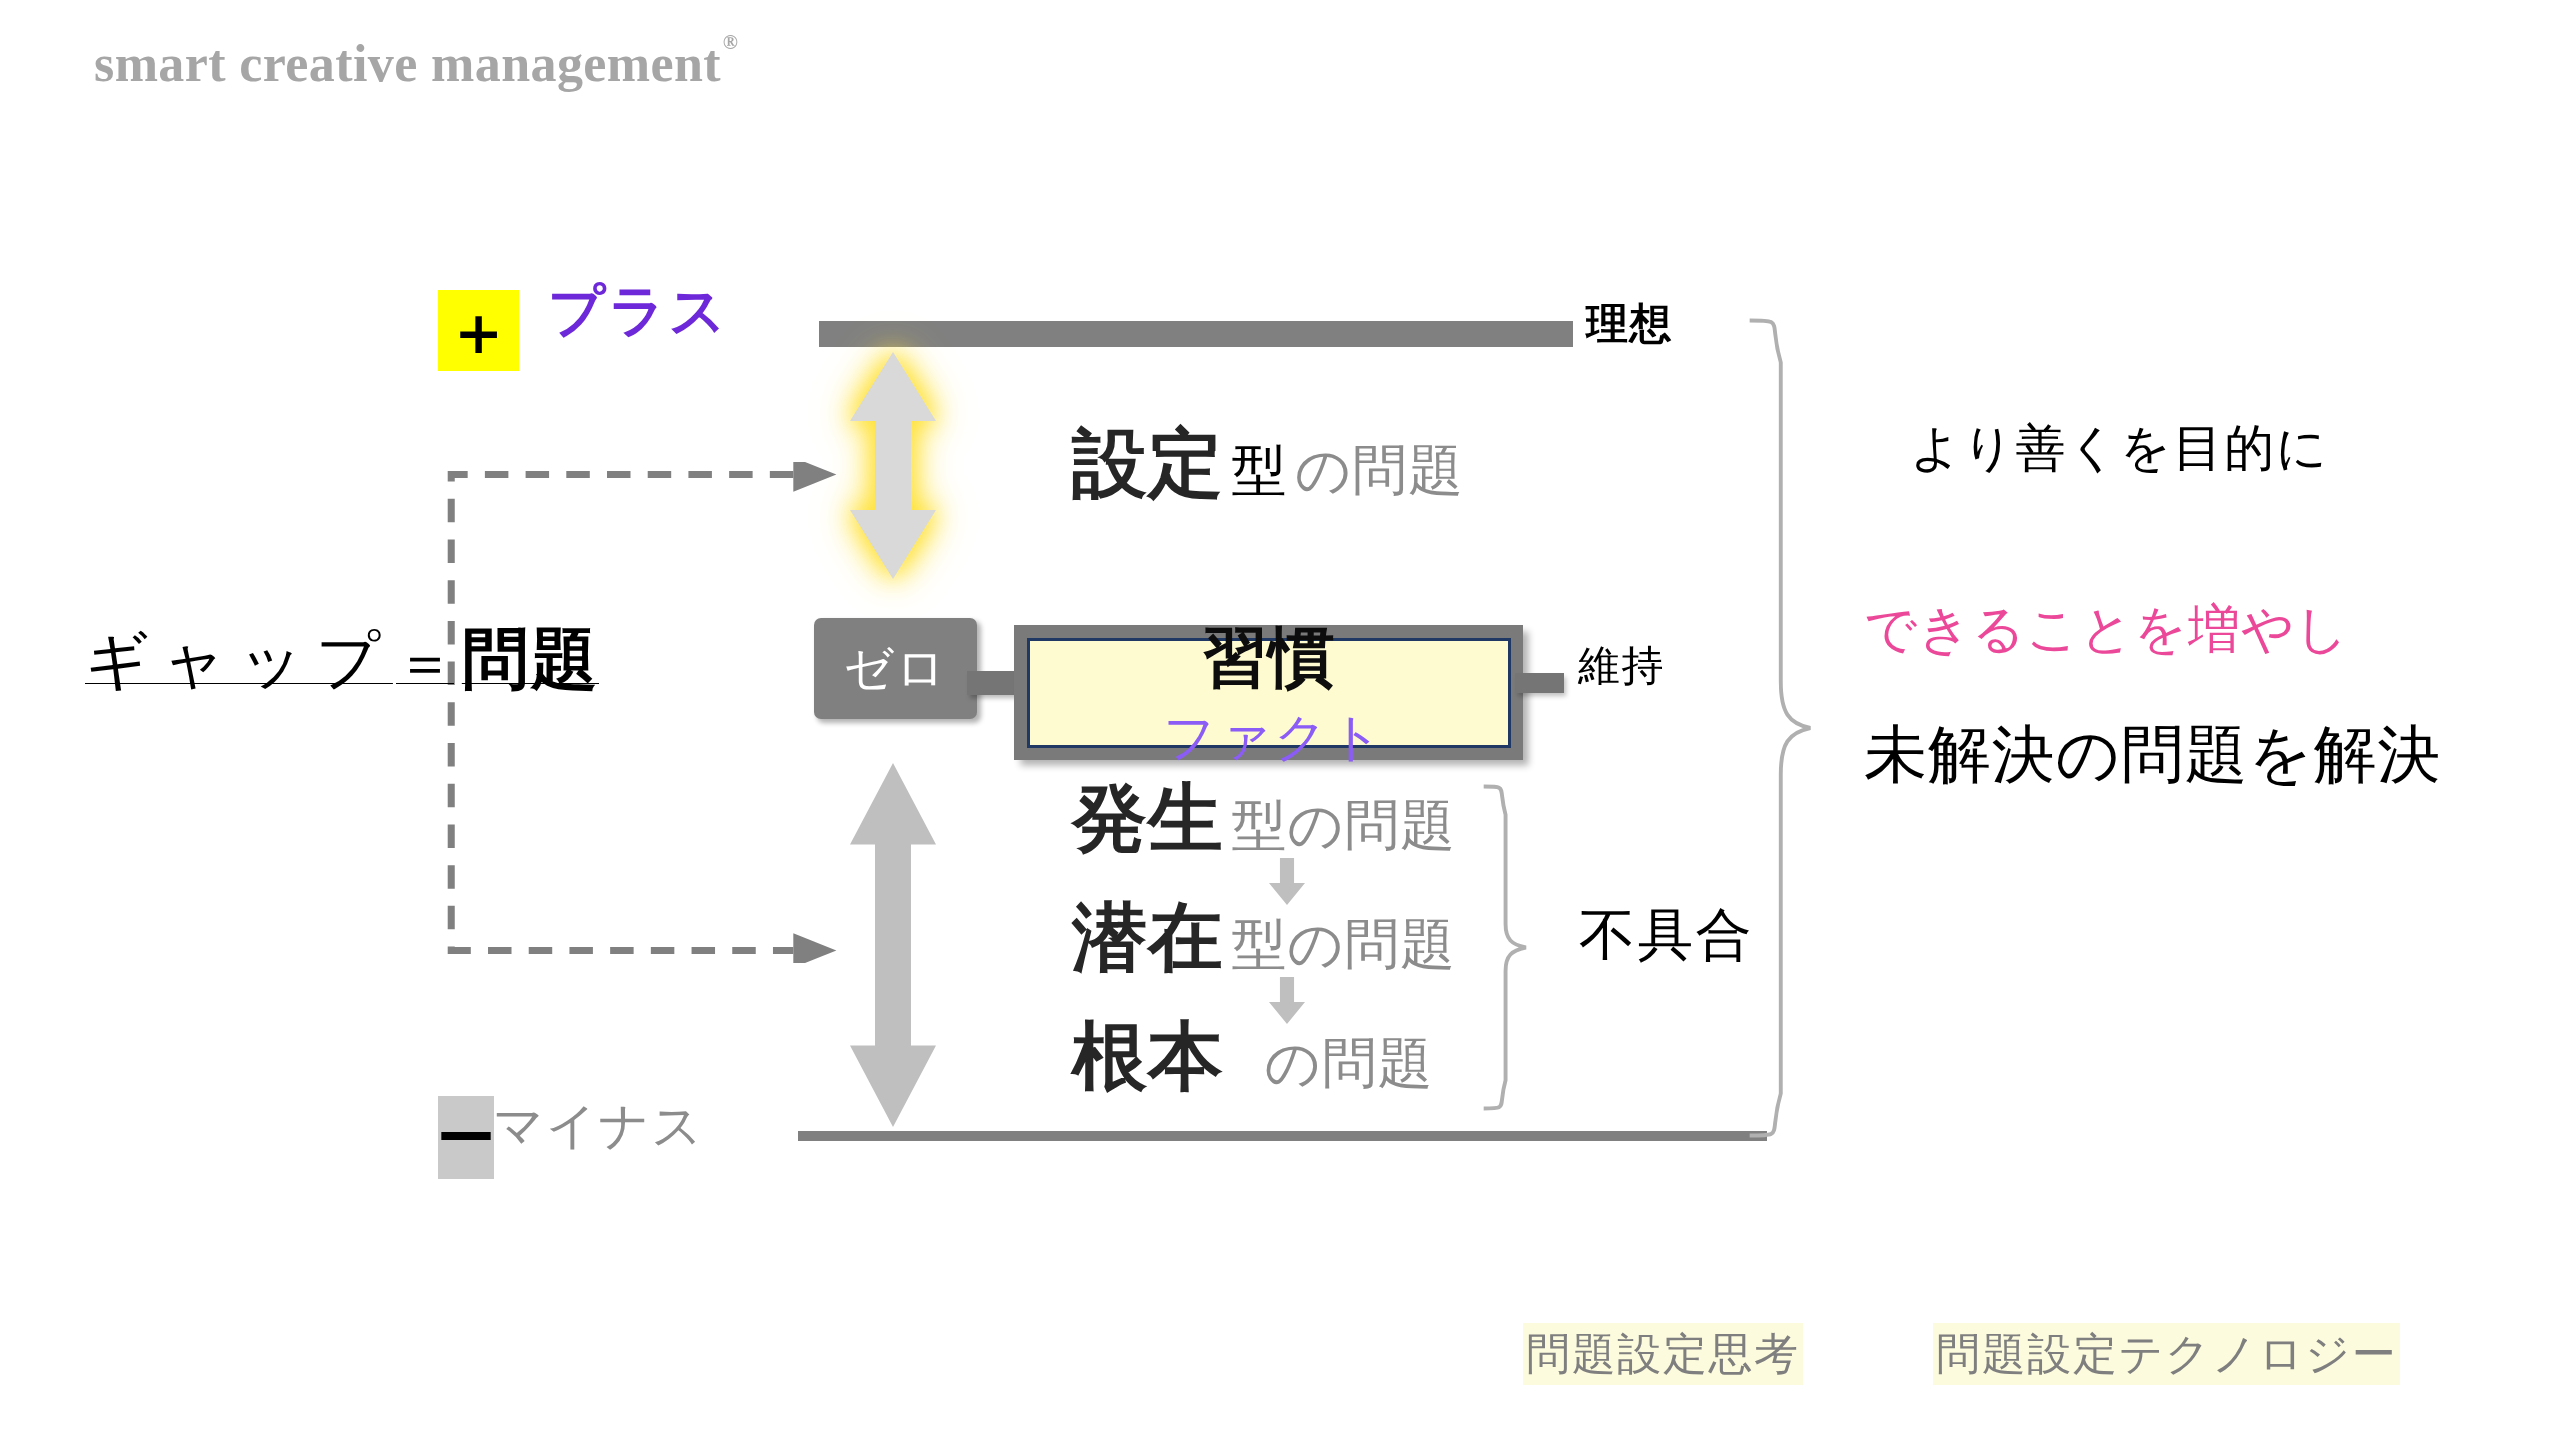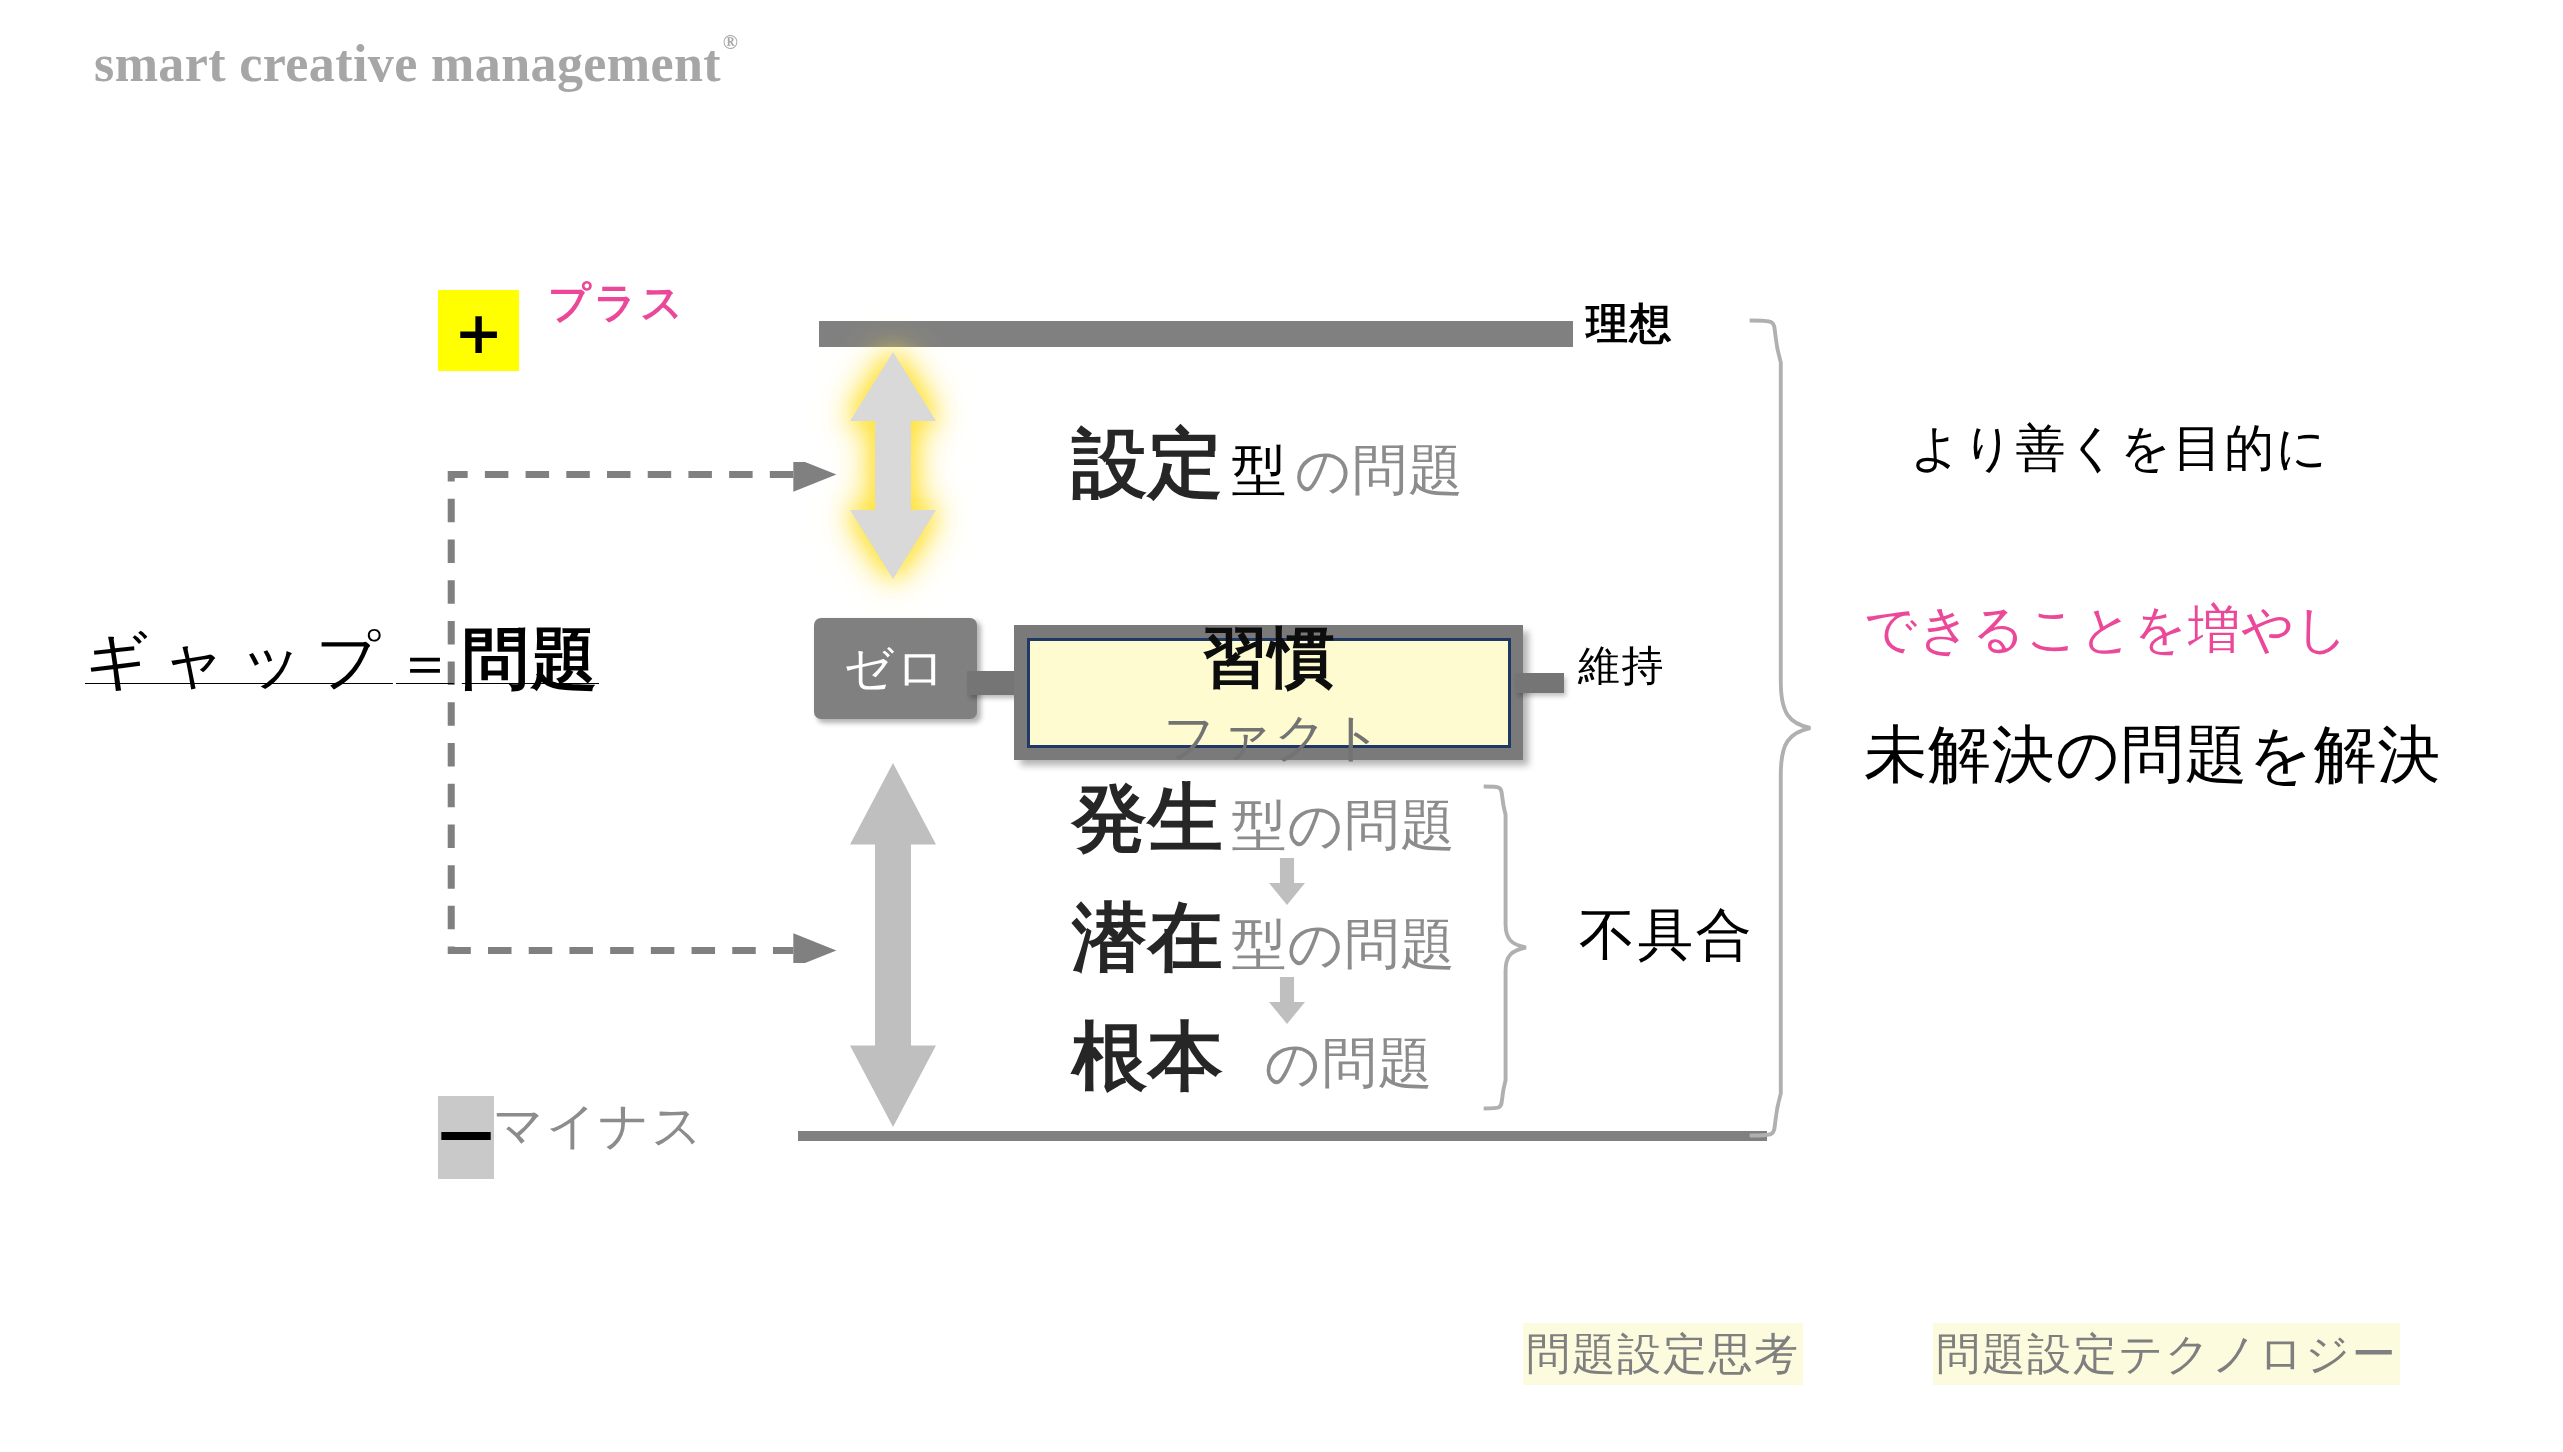--- a/index.html
+++ b/index.html
@@ -42,23 +42,23 @@
     width: 81px; height: 81px;
     background: #ffff00;
     display: flex; align-items: center; justify-content: center;
     font-size: 67px; line-height: 1;
     font-family: "Liberation Sans", sans-serif;
     font-weight: 700;
     color: #000000;
   }
   #plus-label {
     left: 548px; top: 278px;
-    font-size: 42px; line-height: 1.2;
-    font-weight: 700;
-    color: #ec4899;
+    font-size: 56px; line-height: 1.2;
+    font-weight: 700;
+    color: #6d28d9;
     letter-spacing: 3.1px;
     white-space: nowrap;
   }
   #minus-box {
     left: 438px; top: 1096px;
     width: 56px; height: 83px;
     background: #c9c9c9;
     display: flex; align-items: center; justify-content: center;
     font-size: 58px; line-height: 1;
     font-family: "Liberation Sans", sans-serif;
@@ -135,21 +135,21 @@
   }
   #fact-main {
     font-size: 66px;
     font-weight: 700;
     color: #0d0d0d;
     letter-spacing: 0.8px;
   }
   #fact-sub {
     font-size: 52px;
     font-weight: 400;
-    color: #737373;
+    color: #8b5cf6;
     letter-spacing: 2.3px;
     margin-left: 11px;
   }
   #keep-connector {
     left: 1515px; top: 673px;
     width: 49px; height: 20.3px;
     background: #757575;
     box-shadow: 3.1px 3.9px 4.7px rgba(0,0,0,0.25);
   }
 

